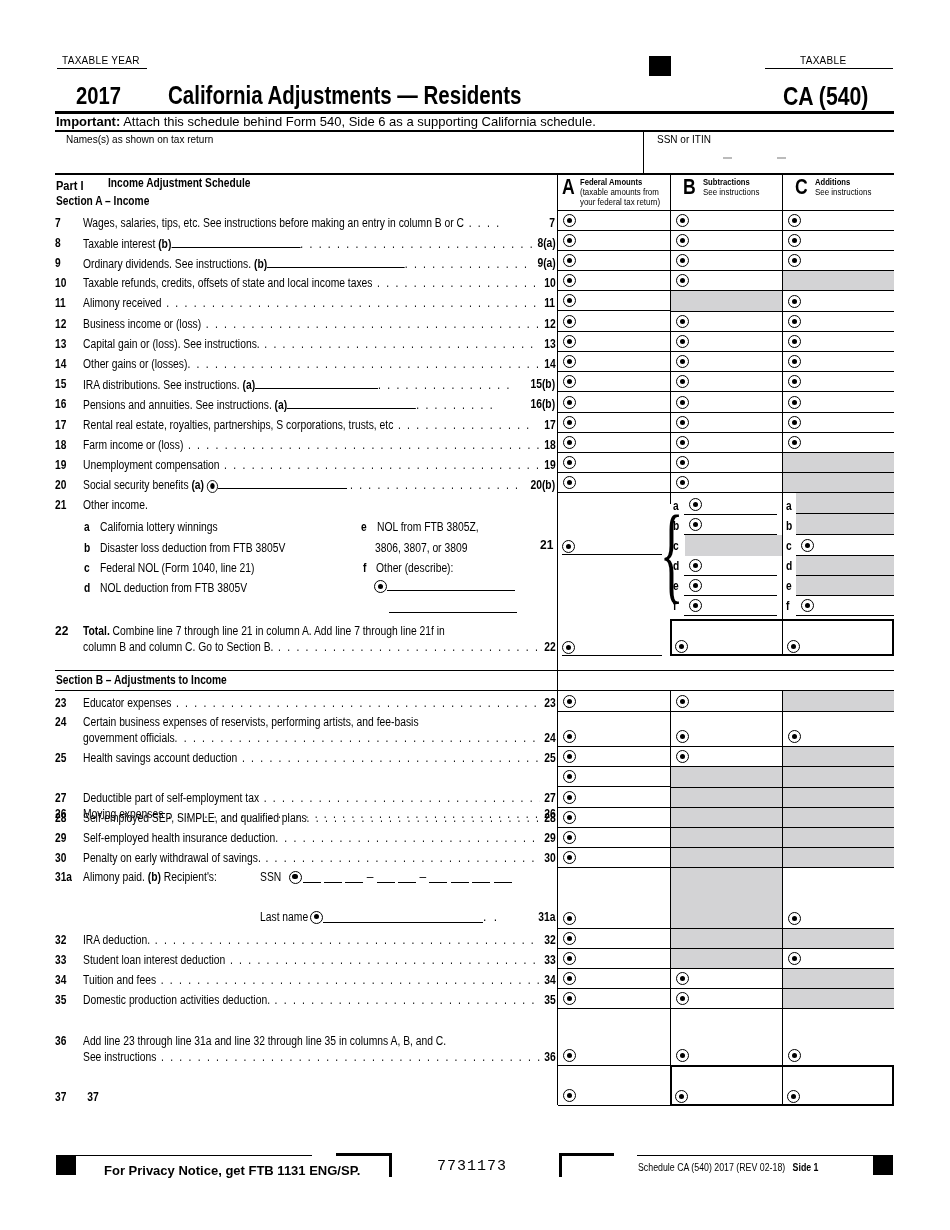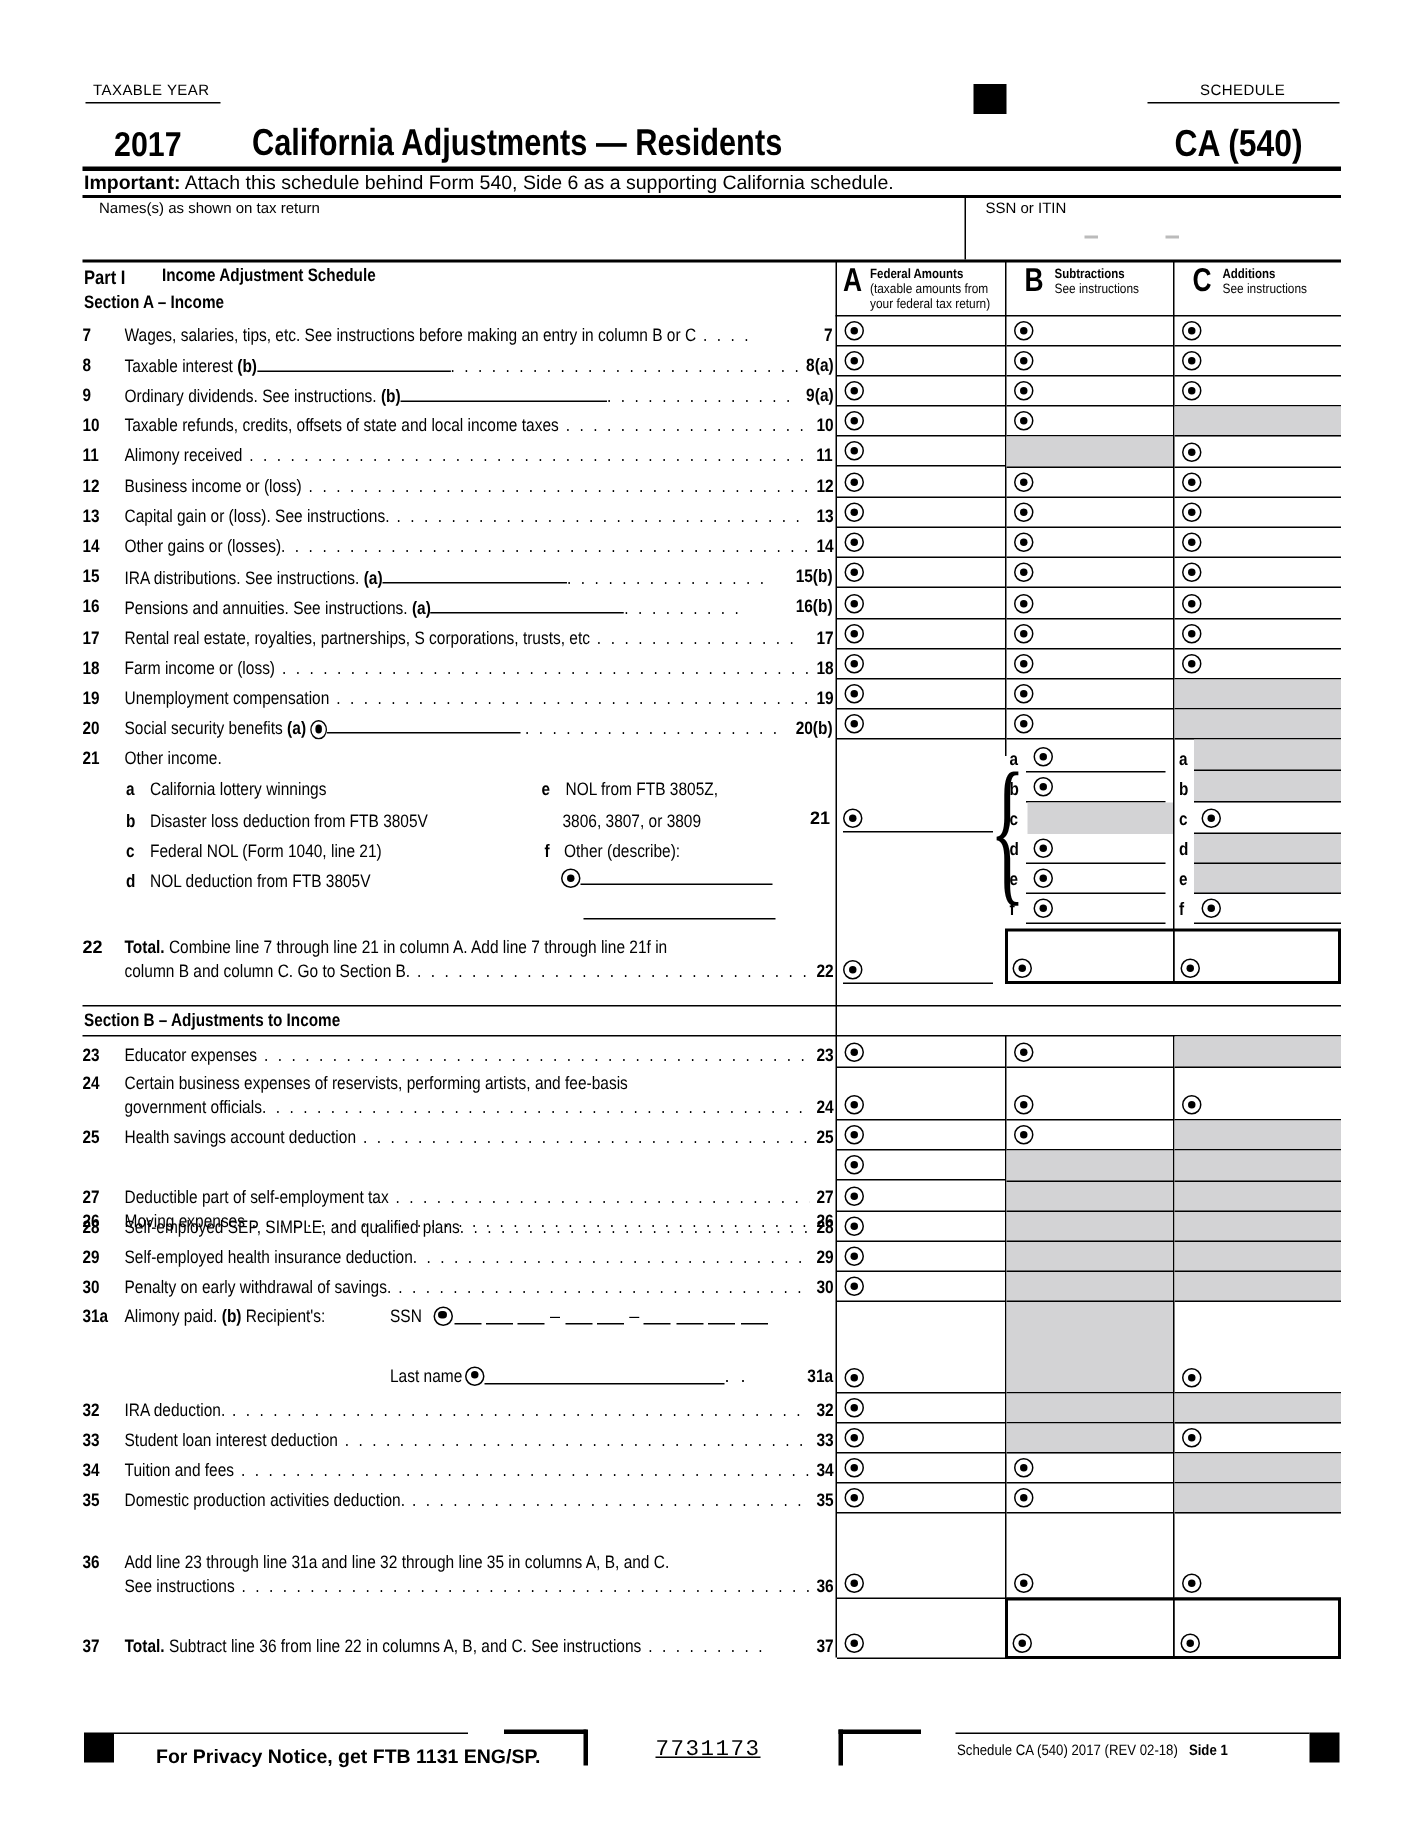--- a/index.html
+++ b/index.html
@@ -24,31 +24,31 @@
   .cell { position: absolute; border-bottom: 1px solid #000; display: flex; align-items: flex-end; padding-left: 5px; padding-bottom: 3px; }
   .cell.shade { background: #d3d3d5; }
   .blank-u { display: inline-block; border-bottom: 1px solid #000; height: 12px; vertical-align: baseline; }
   .colhdr-letter { font-size: 22px; font-weight: bold; transform: scaleX(0.8); transform-origin: left; }
   .colhdr-title { font-size: 9px; font-weight: bold; line-height: 9px; transform: scaleX(0.85); transform-origin: left; white-space: nowrap; }
   .colhdr-sub { font-size: 9px; line-height: 10px; transform: scaleX(0.88); transform-origin: left; white-space: nowrap; }
   .sec-h { font-size: 12px; font-weight: bold; transform: scaleX(0.85); transform-origin: left; white-space: nowrap; }
   .sub-l { font-size: 12px; font-weight: bold; transform: scaleX(0.85); transform-origin: left; display: inline-block; }
   .sub-t { font-size: 12px; transform: scaleX(0.86); transform-origin: left; display: inline-block; white-space: nowrap; }
   .footer-txt { font-size: 10px; white-space: nowrap; }
-  .mono { font-family: "Liberation Mono", monospace; text-decoration: underline; }
+  .mono { font-family: "Liberation Mono", monospace; }
 </style>
 </head>
 <body>
 
 <div class="abs small-label" style="left:62px; top:55px;">TAXABLE YEAR</div>
 <div class="hline" style="left:57px; top:68px; width:90px;"></div>
 <div class="abs title-year" style="left:76px; top:83px;">2017</div>
 <div class="abs title-main" style="left:168px; top:81px;">California Adjustments — Residents</div>
 <div class="abs" style="left:649px; top:56px; width:22px; height:20px; background:#000;"></div>
-<div class="abs small-label" style="left:800px; top:55px;">SCHEDULE</div>
+<div class="abs small-label" style="left:800px; top:55px;">TAXABLE</div>
 <div class="hline" style="left:765px; top:68px; width:128px;"></div>
 <div class="abs title-sched" style="left:783px; top:82px;">CA (540)</div>
 
 <div class="hline" style="left:55px; top:111px; width:839px; height:3px;"></div>
 <div class="abs important" style="left:56px; top:114px;">
   <b>Important:</b><span> Attach this schedule behind Form 540, Side 6 as a supporting California schedule.</span>
 </div>
 <div class="hline" style="left:55px; top:130px; width:839px; height:2px;"></div>
 
 <div class="abs lbl-tiny" style="left:56px; top:134px;">Names(s) as shown on tax return</div>
@@ -568,21 +568,20 @@
   </div>
 <div class="cell" style="left:671px; top:1009px; width:111px; height:57px;">
     <span class="bull"></span>
   </div>
 <div class="cell" style="left:783px; top:1009px; width:111px; height:57px;">
     <span class="bull"></span>
   </div>
 
 <div class="row" style="top:1087px;">
   <span class="ln">37</span>
-  <span class="txt"><span class="inner"><b>Total.</b><span> Subtract line 36 from line 22 in columns A, B, and C. See instructions</span><span class="dots"> . . . . . . . . .</span></span></span>
   <span class="ref">37</span>
 </div>
 <div class="cell" style="left:558px; top:1066px; width:112px; height:40px;">
     <span class="bull"></span>
   </div>
 <div class="abs" style="left:670px; top:1065px; width:224px; height:41px; border:2px solid #000;"></div>
 <div class="vline" style="left:782px; top:1066px; height:39px;"></div>
 <div class="abs" style="left:675px; top:1087px;"><span class="bull"></span></div>
 <div class="abs" style="left:787px; top:1087px;"><span class="bull"></span></div>
 

